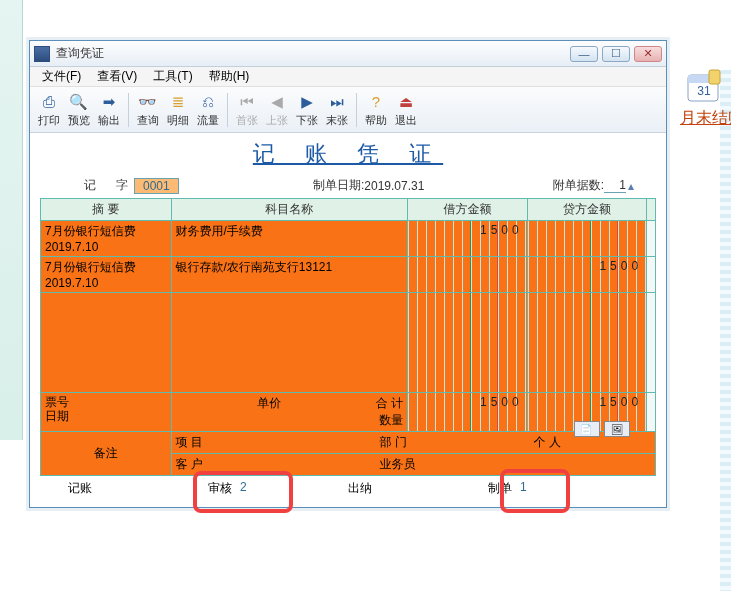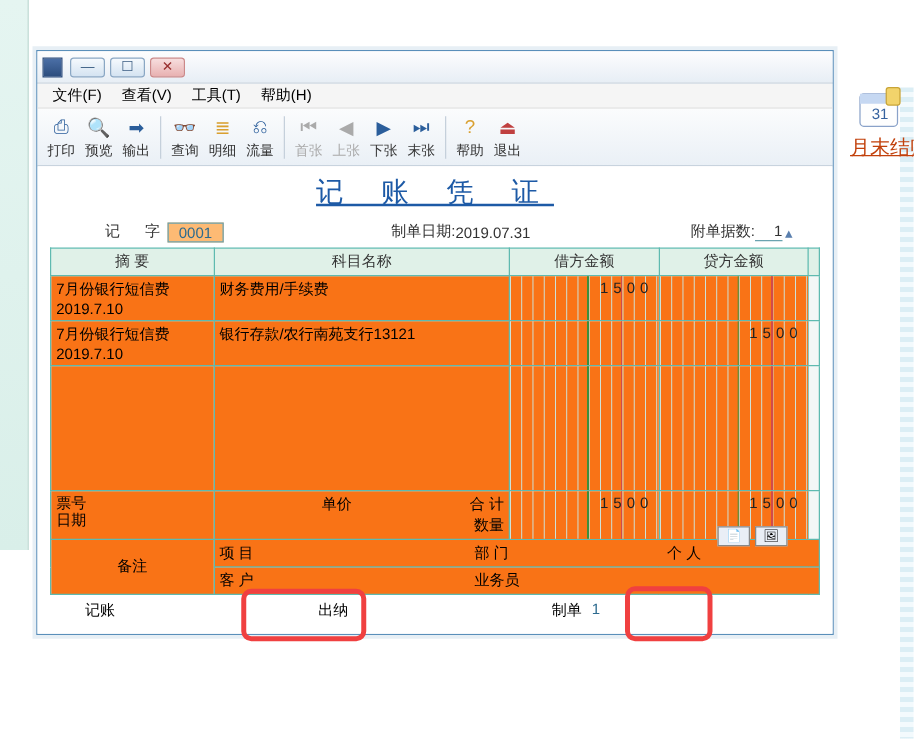--- a/index.html
+++ b/index.html
@@ -211,20 +211,21 @@
         <text x="19" y="27" text-anchor="middle" font-size="12" fill="#36629f">31</text>
         <rect x="24" y="2" width="11" height="14" rx="2" fill="#f2d36b" stroke="#c8a437"></rect>
       </svg>
   </div>
   <div class="lbl">月末结账</div>
 </div>
 
 <div class="window">
   <div class="titlebar">
     <div class="app-icon"></div>
+    <div class="title">查询凭证</div>
     <div class="winbtns">
       <div class="winbtn">—</div>
       <div class="winbtn">☐</div>
       <div class="winbtn close">✕</div>
     </div>
   </div>
 
   <div class="menubar">
     <div class="menuitem">文件(F)</div>
     <div class="menuitem">查看(V)</div>
@@ -412,20 +413,24 @@
         <div class="mini-icon">📄</div>
         <div class="mini-icon">🖼</div>
       </div>
     </div>
 
     <div class="bottombar">
       <div>
           <span>记账</span>
         </div>
       <div>
+          <span>审核</span>
+          <span style="color:#2d6b8f">2</span>
+        </div>
+      <div>
           <span>出纳</span>
         </div>
       <div>
           <span>制单</span>
           <span style="color:#2d6b8f">1</span>
         </div>
     </div>
 
   </div>
 </div>

